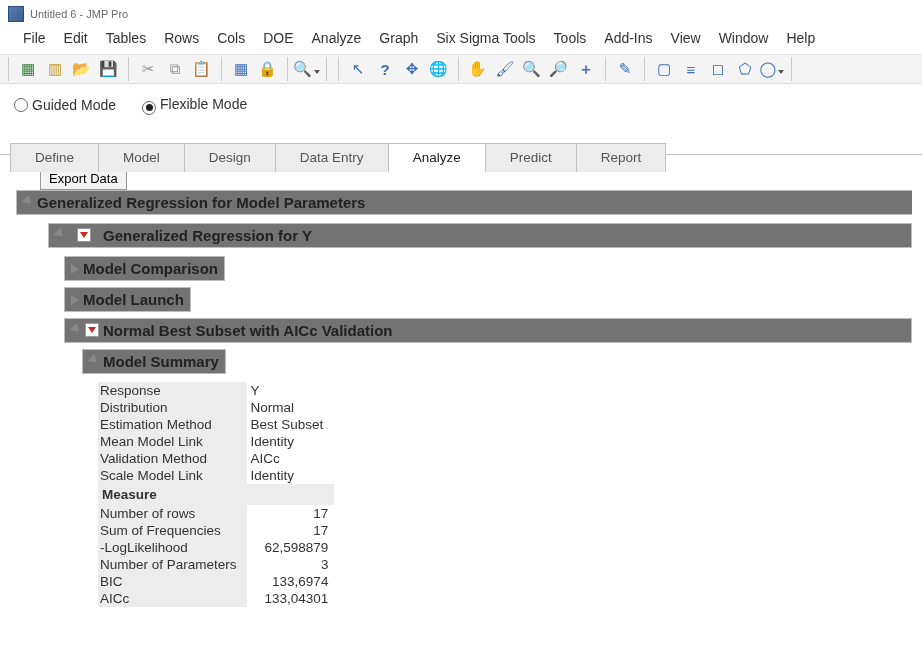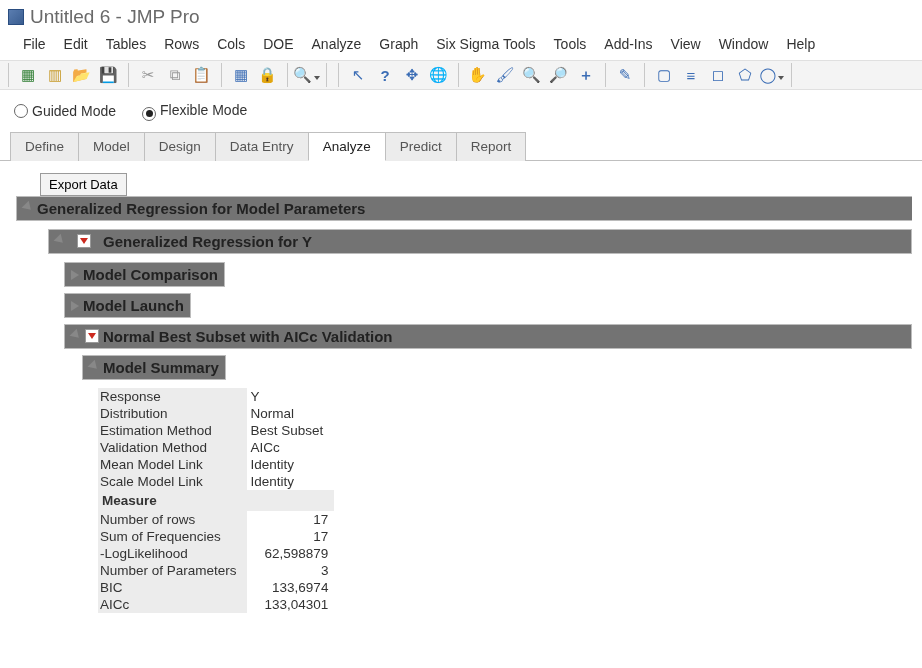--- a/index.html
+++ b/index.html
@@ -19,21 +19,21 @@
     padding: 6px 8px 4px;
     gap: 6px;
   }
   .titlebar .appicon {
     width: 16px; height: 16px;
     background: linear-gradient(135deg,#5a7db0,#3a5d90);
     border: 1px solid #2a4d80;
   }
   .titlebar .title {
     color: #6a6a6a;
-    font-size: 19px;
+    font-size: 11px;
   }
   .menubar {
     display: flex;
     gap: 18px;
     padding: 4px 10px 8px 23px;
     font-size: 14px;
     color: #333;
   }
   .menubar span { cursor: default; }
   .toolbars {
@@ -87,29 +87,29 @@
     width:7px;height:7px;border-radius:50%;
     background:#222;
   }
   .tabs {
     display: flex;
     border-bottom: 1px solid #bfbfbf;
     padding-left: 10px;
     background: #fff;
   }
   .tab {
-    padding: 6px 14px;
+    padding: 6px 24px;
     border: 1px solid #bfbfbf;
     border-bottom: none;
     margin-right: -1px;
     background: #ececec;
     color: #555;
     font-size: 13.5px;
     position: relative;
-    top: 1px;
+    top: 18px;
   }
   .tab.active {
     background: #fff;
     color: #222;
     border-bottom: 1px solid #fff;
     z-index: 2;
   }
   .content {
     padding: 12px 10px 0 36px;
   }
@@ -333,26 +333,26 @@
           </tr>
       <tr>
             <td class="lbl">Distribution</td>
             <td>Normal</td>
           </tr>
       <tr>
             <td class="lbl">Estimation Method</td>
             <td>Best Subset</td>
           </tr>
       <tr>
+            <td class="lbl">Mean Model Link</td>
+            <td>Identity</td>
+          </tr>
+      <tr>
             <td class="lbl">Validation Method</td>
             <td>AICc</td>
-          </tr>
-      <tr>
-            <td class="lbl">Mean Model Link</td>
-            <td>Identity</td>
           </tr>
       <tr>
             <td class="lbl">Scale Model Link</td>
             <td>Identity</td>
           </tr>
       <tr class="measurehdr">
             <td>Measure</td>
             <td></td>
           </tr>
       <tr>

